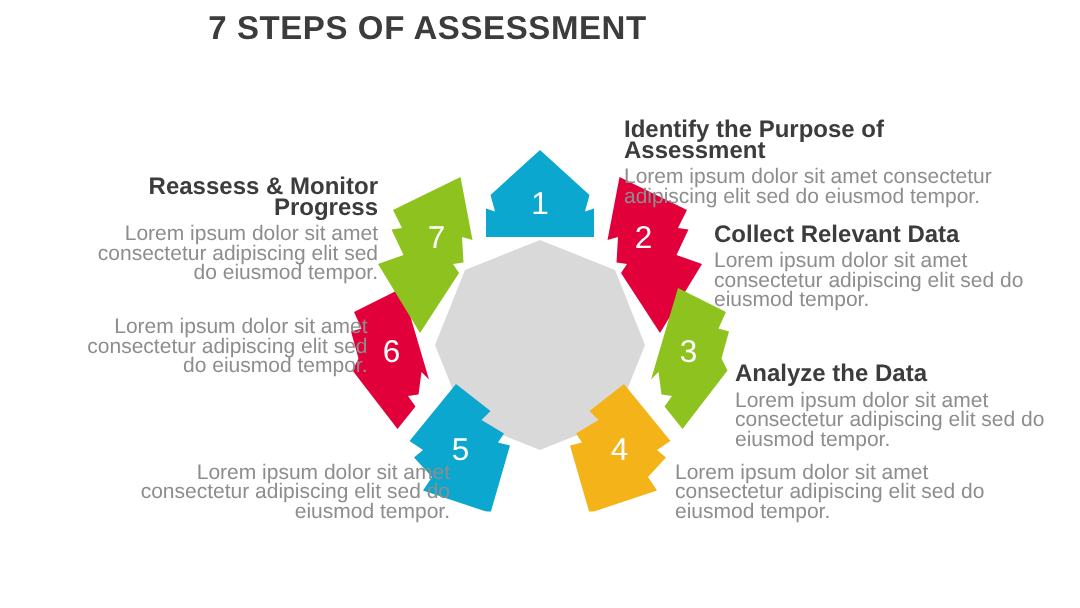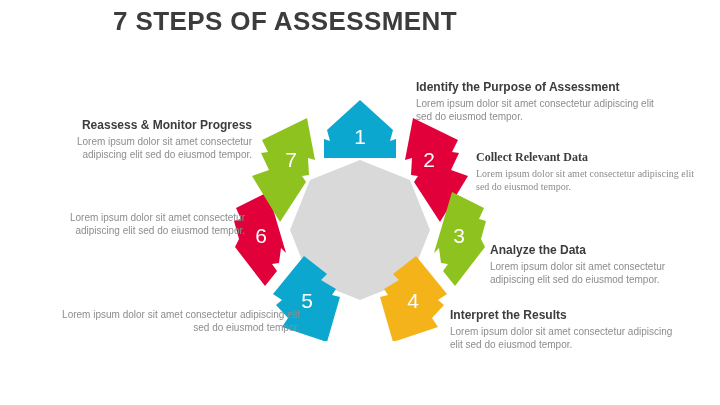--- a/index.html
+++ b/index.html
@@ -9,21 +9,21 @@
     font-family:"Liberation Sans", sans-serif;
     overflow:hidden;
     position:relative;
   }
   #stage{position:relative;width:720px;height:405px;}
 
   .title{
     position:absolute;
     left:0;top:6px;width:570px;
     text-align:center;
-    font-size:26px;
+    font-size:22px;
     font-weight:bold;
     letter-spacing:0.4px;
     color:#3c3c3c;
   }
 
   
   .wheel{
     position:absolute;
     left:233px; top:96px;
     width:254px; height:245px;
@@ -33,37 +33,37 @@
     font-family:"Liberation Sans", sans-serif;
     font-size:21px;
     fill:#ffffff;
     text-anchor:middle;
     dominant-baseline:central;
   }
 
   
   .block{position:absolute;}
   .block .hd{
-    font-size:12px;
+    font-size:16px;
     font-weight:bold;
     color:#3c3c3c;
     line-height:14px;
     margin:0 0 3px 0;
   }
   .block .bd{
-    font-size:10px;
+    font-size:14px;
     color:#8d8d8d;
     line-height:13px;
     margin:0;
   }
   .right{text-align:left;}
   .left{text-align:right;}
 
   .b1{left:416px;top:80px;width:250px;}
-  .b2{left:476px;top:150px;width:220px;font-family:Liberation Serif, serif;}
+  .b2{left:476px;top:150px;width:220px;}
   .b3{left:490px;top:243px;width:210px;}
   .b4{left:450px;top:308px;width:235px;}
   .b5{left:60px;top:308px;width:240px;}
   .b6{left:50px;top:211px;width:195px;}
   .b7{left:62px;top:118px;width:190px;}
 </style>
 </head>
 <body>
 
 <div id="stage">
@@ -121,21 +121,20 @@
     <p class="hd">Collect Relevant Data</p>
     <p class="bd">Lorem ipsum dolor sit amet consectetur adipiscing elit sed do eiusmod tempor.</p>
   </div>
 
   <div class="block right b3">
     <p class="hd">Analyze the Data</p>
     <p class="bd">Lorem ipsum dolor sit amet consectetur adipiscing elit sed do eiusmod tempor.</p>
   </div>
 
   <div class="block right b4">
-    <p class="hd">Interpret the Results</p>
     <p class="bd">Lorem ipsum dolor sit amet consectetur adipiscing elit sed do eiusmod tempor.</p>
   </div>
 
   <div class="block left b5">
     <p class="bd">Lorem ipsum dolor sit amet consectetur adipiscing elit sed do eiusmod tempor.</p>
   </div>
 
   <div class="block left b6">
     <p class="bd">Lorem ipsum dolor sit amet consectetur adipiscing elit sed do eiusmod tempor.</p>
   </div>

